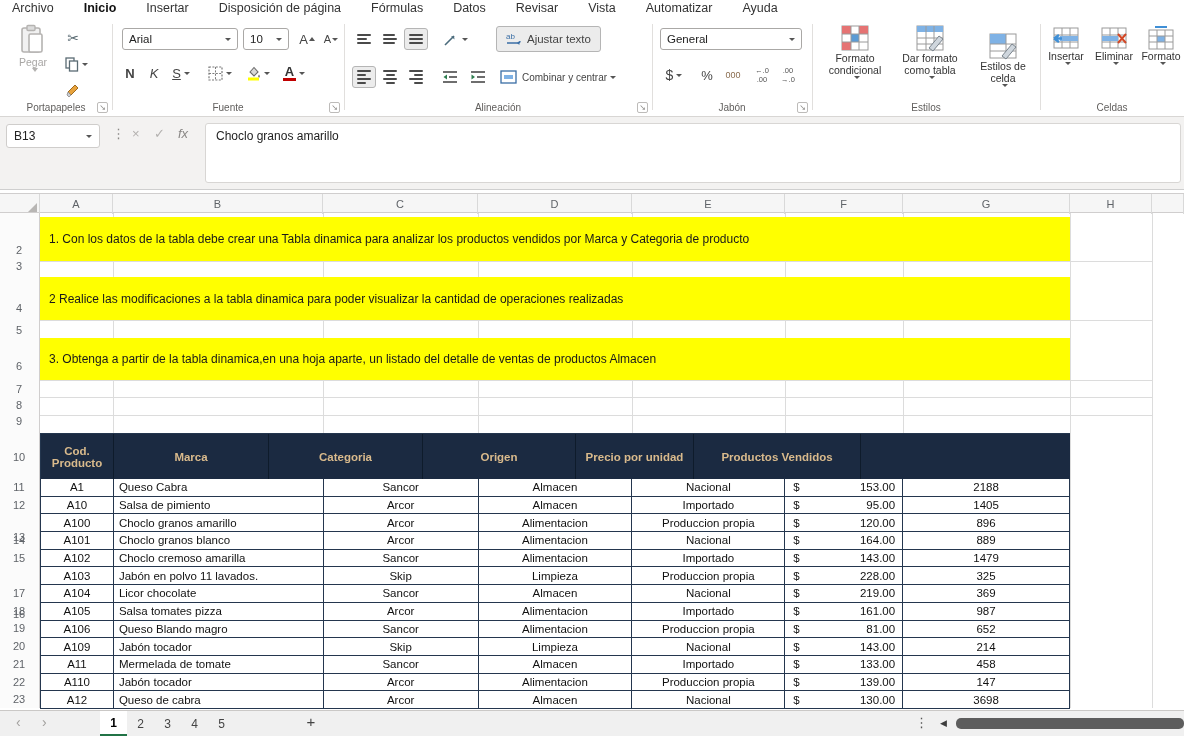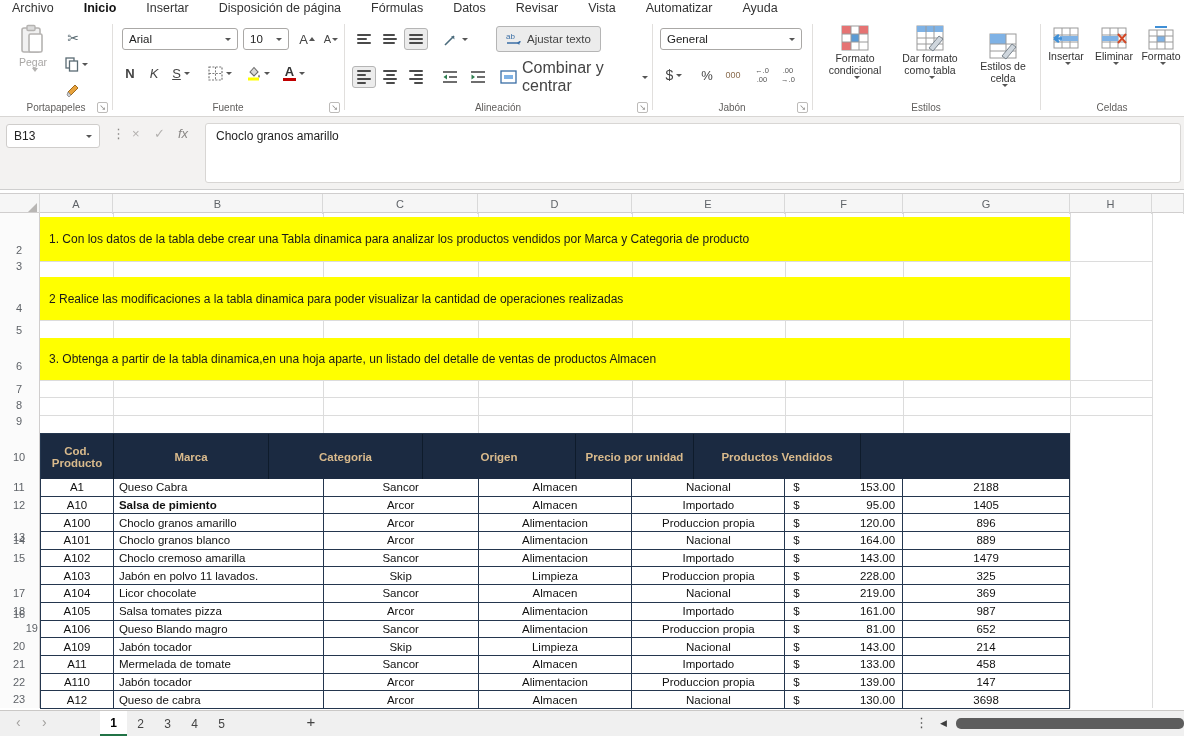--- a/index.html
+++ b/index.html
@@ -281,21 +281,21 @@
         </span>
         <span style="font-size:11.5px">Ajustar texto</span>
       </div>
       <div class="tbtn" style="left:152px;top:46px;height:26px;padding:0 4px">
         <span style="margin-right:5px">
           <svg width="17" height="14" viewBox="0 0 17 14">
             <rect x="1" y="1" width="15" height="12" fill="none" stroke="#3a6ea5" stroke-width="1.3"></rect>
             <rect x="4" y="5" width="9" height="4" fill="#7fb2e5"></rect>
           </svg>
         </span>
-        <span style="font-size:16px">Combinar y centrar</span>
+        <span style="font-size:10px">Combinar y centrar</span>
         <span class="chev sm"></span>
       </div>
       <div class="glabel">Alineación</div>
       <div class="launcher">↘</div>
     </div>
     <div class="gdiv" style="left:652px"></div>
 
     <div class="grp" style="left:652px;width:160px">
       <div class="combo" style="position:absolute;left:8px;top:10px;width:142px;height:22px">
         <span>General</span>
@@ -495,21 +495,21 @@
           <div class="tcell" style="width: 154px;">Almacen</div>
           <div class="tcell" style="width: 153px;">Nacional</div>
           <div class="tcell price" style="width: 118px;">
             <span>$</span>
             <span>153.00</span>
           </div>
           <div class="tcell" style="width: 167px;">2188</div>
         </div>
         <div class="trow">
           <div class="tcell" style="width: 73px;">A10</div>
-          <div class="tcell left" style="width: 210px; font-weight: bold;">Salsa de pimiento</div>
+          <div class="tcell left" style="width: 210px;">Salsa de pimiento</div>
           <div class="tcell" style="width: 155px;">Arcor</div>
           <div class="tcell" style="width: 154px;">Almacen</div>
           <div class="tcell" style="width: 153px;">Importado</div>
           <div class="tcell price" style="width: 118px;">
             <span>$</span>
             <span>95.00</span>
           </div>
           <div class="tcell" style="width: 167px;">1405</div>
         </div>
         <div class="trow">
@@ -656,21 +656,21 @@
       <div class="rownum" style="top: 223px;">9</div>
       <div class="rownum" style="top: 259px;">10</div>
       <div class="rownum" style="top: 288.85px;">11</div>
       <div class="rownum" style="top: 306.55px;">12</div>
       <div class="rownum" style="top: 339px;">13</div>
       <div class="rownum" style="top: 341.95px;">14</div>
       <div class="rownum" style="top: 359.65px;">15</div>
       <div class="rownum" style="top: 377.35px; margin-top: 39px;">16</div>
       <div class="rownum" style="top: 395.05px;">17</div>
       <div class="rownum" style="top: 412.75px;">18</div>
-      <div class="rownum" style="top: 430.45px; text-align: right;">19</div>
+      <div class="rownum" style="top: 430.45px;">19</div>
       <div class="rownum" style="top: 448.15px;">20</div>
       <div class="rownum" style="top: 465.85px;">21</div>
       <div class="rownum" style="top: 483.55px;">22</div>
       <div class="rownum" style="top: 501.25px;">23</div>
     </div>
 
   <div id="tabsbar">
     <span class="navarr" style="left:16px">‹</span>
     <span class="navarr" style="left:42px">›</span>
     <div id="sheettabs">

